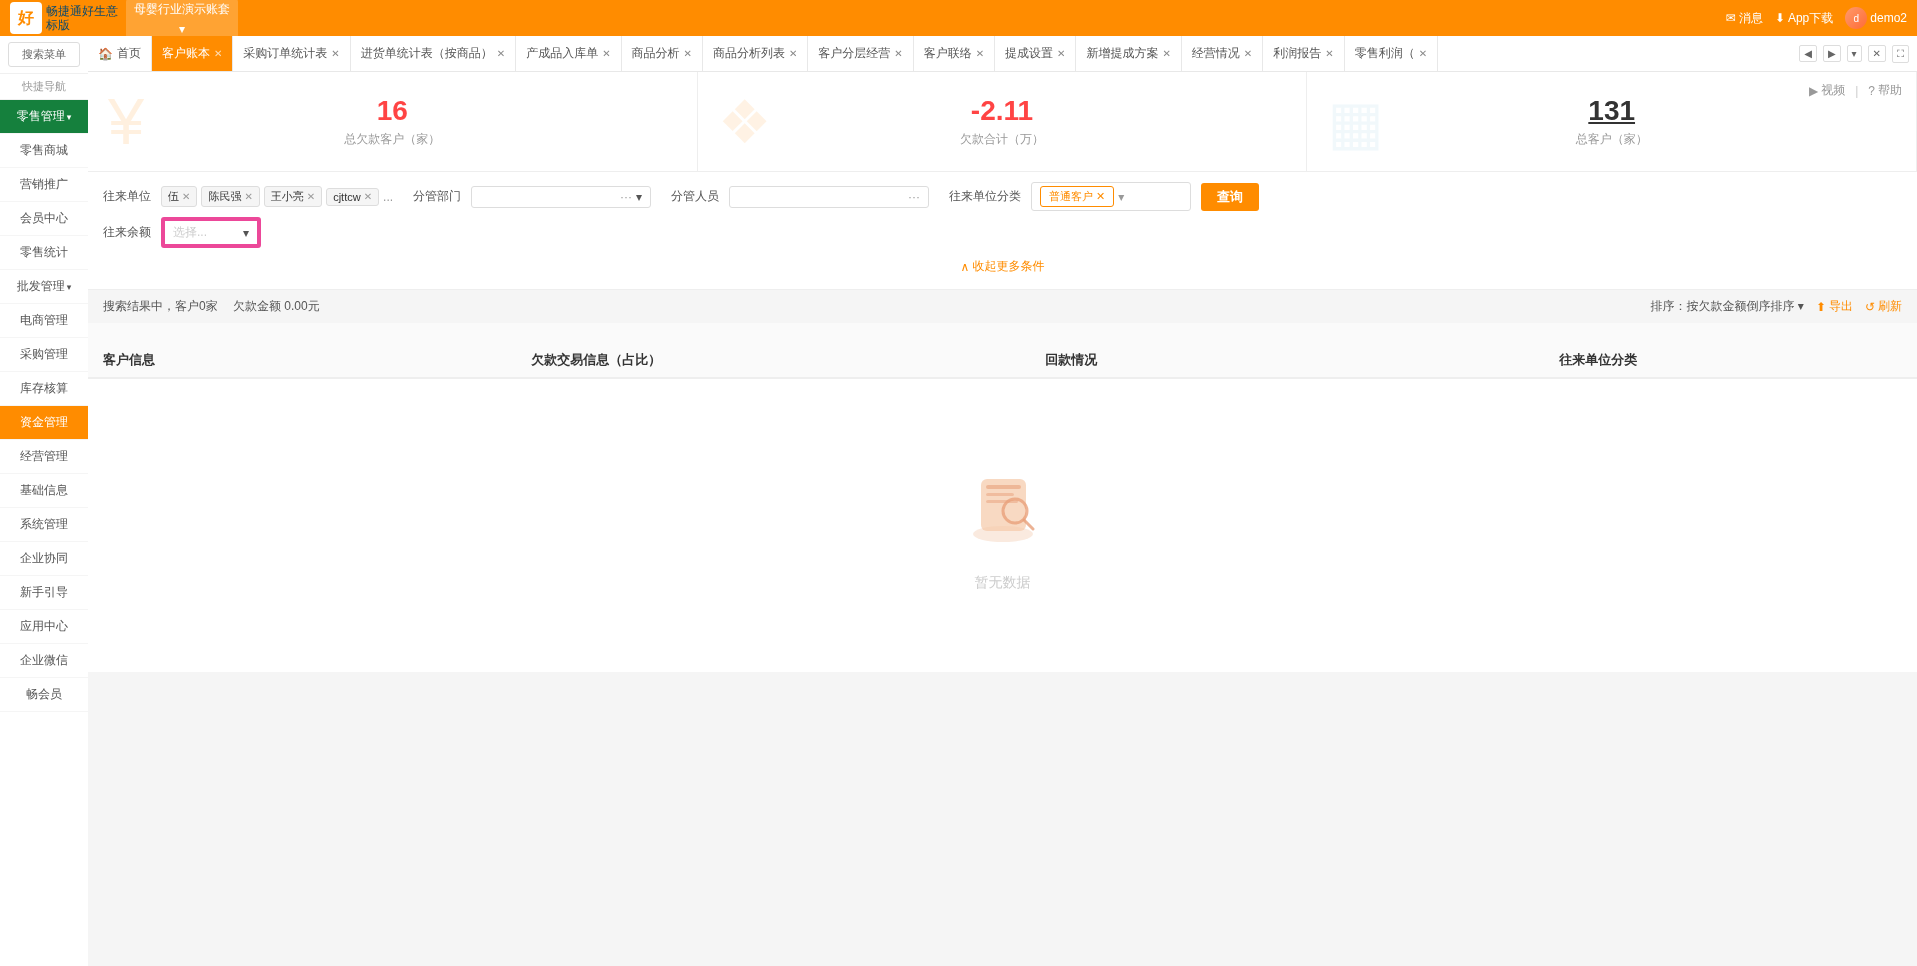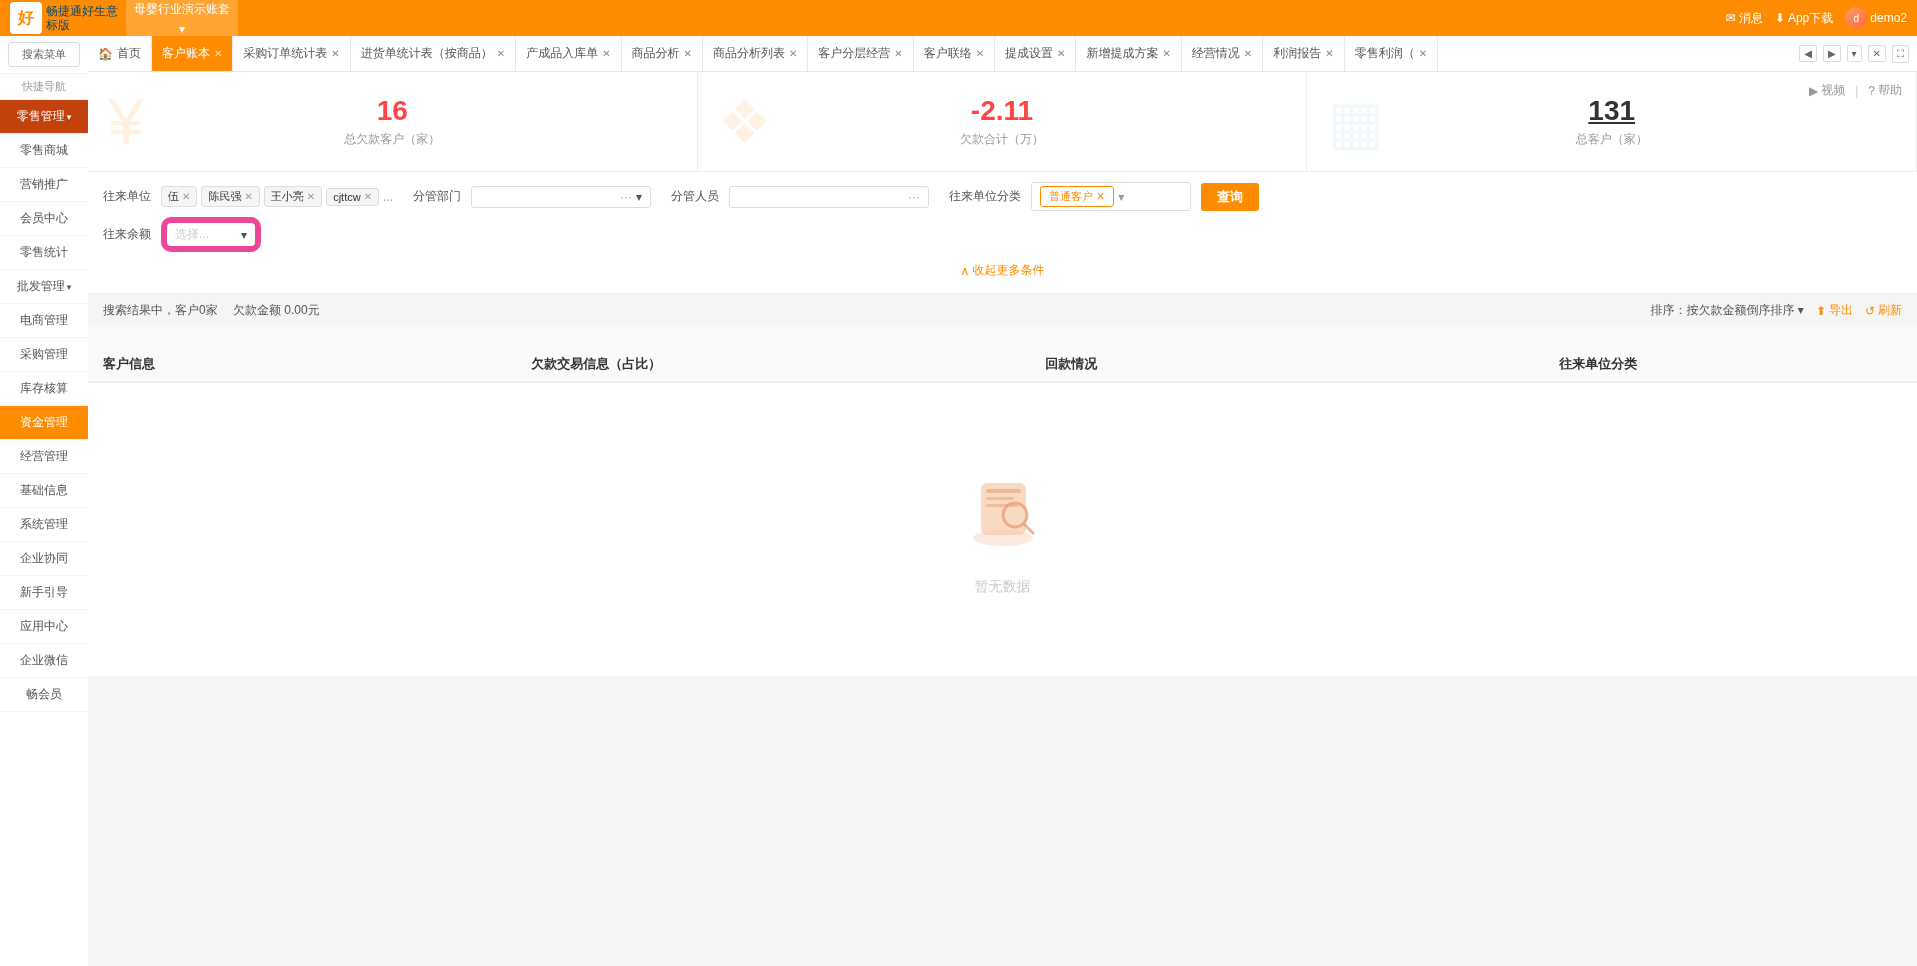--- a/index.html
+++ b/index.html
@@ -58,21 +58,21 @@
     
     .filter-area { background: #fff; padding: 10px 15px; border-bottom: 1px solid #eee; }
     .filter-row { display: flex; align-items: center; gap: 10px; margin-bottom: 6px; flex-wrap: wrap; }
     .filter-label { color: #555; font-size: 12px; white-space: nowrap; flex-shrink: 0; }
     .filter-tags { display: flex; align-items: center; gap: 4px; flex-wrap: wrap; }
     .filter-tag { background: #f5f5f5; border: 1px solid #ddd; border-radius: 3px; padding: 2px 6px; font-size: 11px; display: flex; align-items: center; gap: 3px; color: #333; }
     .filter-tag .remove { cursor: pointer; color: #999; font-size: 10px; }
     .filter-more { color: #999; cursor: pointer; font-size: 12px; }
     .filter-select { border: 1px solid #ddd; border-radius: 3px; padding: 3px 8px; font-size: 12px; color: #555; display: flex; align-items: center; gap: 4px; cursor: pointer; min-width: 120px; background: #fff; }
     .filter-input-wide { border: 1px solid #ddd; border-radius: 3px; padding: 3px 8px; font-size: 12px; color: #555; display: flex; align-items: center; gap: 4px; cursor: pointer; min-width: 200px; background: #fff; }
-    .filter-input-narrow { border: 6px solid #ec4899; border-radius: 10px; padding: 3px 8px; font-size: 12px; color: #555; min-width: 100px; background: #fff; cursor: pointer; display: flex; align-items: center; gap: 4px; }
+    .filter-input-narrow { border: 4px solid #ec4899; border-radius: 3px; padding: 3px 8px; font-size: 12px; color: #555; min-width: 100px; background: #fff; cursor: pointer; display: flex; align-items: center; gap: 4px; }
     .collapse-btn { color: #ff8c00; cursor: pointer; font-size: 12px; display: flex; align-items: center; justify-content: center; gap: 3px; padding: 4px 8px; }
     .category-tag { background: #fff; border: 1px solid #ff8c00; color: #ff8c00; border-radius: 3px; padding: 2px 8px; font-size: 11px; display: flex; align-items: center; gap: 3px; }
     .search-btn { background: #ff8c00; color: #fff; border: none; border-radius: 3px; padding: 5px 16px; font-size: 13px; cursor: pointer; font-weight: bold; }
 
     
     .results-row { background: #f5f5f5; padding: 8px 15px; display: flex; align-items: flex-start; justify-content: space-between; font-size: 12px; color: #555; }
     .results-actions { display: flex; align-items: center; gap: 12px; }
     .results-action-btn { display: flex; align-items: center; gap: 3px; cursor: pointer; color: #ff8c00; font-size: 12px; }
     .sort-label { color: #555; }
 
@@ -126,21 +126,21 @@
   </div>
 
   <div class="main-layout">
 
     <div class="sidebar">
       <div style="padding: 6px 8px; border-bottom: 1px solid #f0f0f0;">
         <button class="sidebar-search-btn">搜索菜单</button>
       </div>
       <div style="padding: 5px 21px; border-bottom: 1px solid #f0f0f0; text-align:center; font-size:11px; color:#999; cursor:pointer;">快捷导航</div>
 
-      <div class="sidebar-item active" style="background:#c2410c; color:#fff; display:flex; align-items:center; justify-content:center; gap:2px;">
+      <div class="sidebar-item active" style="background:#15803d; color:#fff; display:flex; align-items:center; justify-content:center; gap:2px;">
         <span>零售管理</span>
         <span style="font-size:9px;">▾</span>
       </div>
       <div class="sidebar-item">零售商城</div>
       <div class="sidebar-item">营销推广</div>
       <div class="sidebar-item">会员中心</div>
       <div class="sidebar-item">零售统计</div>
       <div class="sidebar-item" style="display:flex; align-items:center; justify-content:center; gap:2px;">
         <span>批发管理</span>
         <span style="font-size:9px;">▾</span>

